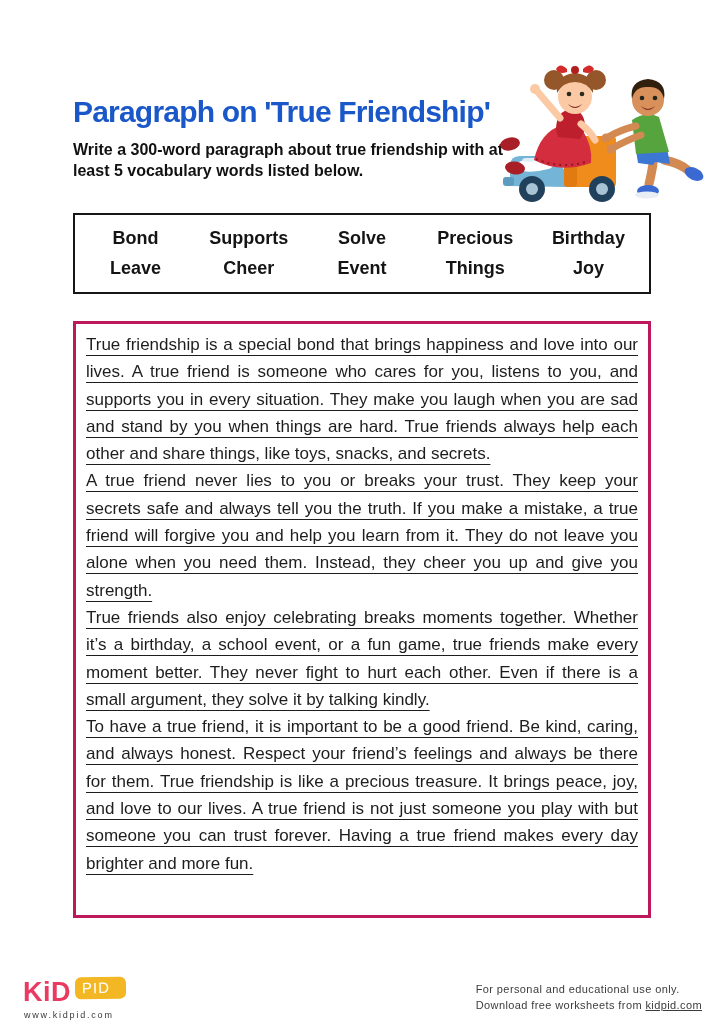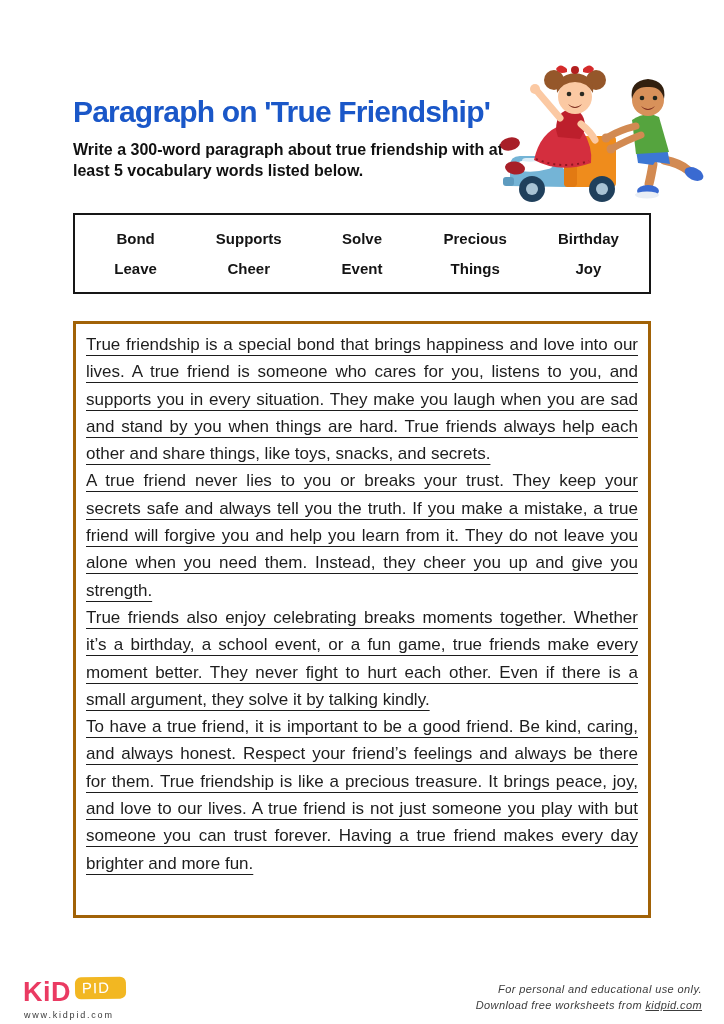--- a/index.html
+++ b/index.html
@@ -25,25 +25,25 @@
     position:absolute;left:496px;top:46px;width:210px;height:152px;
   }
   
   .vocab-box{
     position:absolute;left:73px;top:200px;width:578px;height:81px;
     border:2px solid #161616;box-sizing:border-box;
     display:grid;grid-template-columns:repeat(5,1fr);grid-template-rows:1fr 1fr;
     align-items:center;justify-items:center;
     padding:8px 4px;
   }
-  .vocab-word{font-size:15px;font-weight:700;color:#141414;}
+  .vocab-word{font-size:18px;font-weight:700;color:#141414;}
   
   .essay-box{
     position:absolute;left:73px;top:308px;width:578px;height:597px;
-    border:3px solid #a16207;box-sizing:border-box;
+    border:3px solid #be185d;box-sizing:border-box;
     padding:7px 10px 0 10px;
   }
   .essay-para{
     margin:0;
     font-size:17px;line-height:27.3px;color:#1d1d1d;
     text-align:justify;
     text-decoration:underline;
     text-decoration-thickness:1.3px;
     text-underline-offset:5px;
   }
@@ -59,22 +59,22 @@
     font-size:15px;font-weight:400;letter-spacing:1px;
     padding:2px 16px 3px 7px;border-radius:6px;
     transform:rotate(-1deg);
   }
   .website{
     position:absolute;left:24px;top:997px;
     font-size:9px;letter-spacing:1.8px;color:#3a3a3a;font-weight:500;
   }
   .usage-note{
     position:absolute;right:22px;top:968px;
-    text-align:right;font-size:11px;line-height:16px;
-    letter-spacing:0.4px;color:#3c3c3c;font-style:italic;
+    font-size:11px;line-height:16px;
+    letter-spacing:0.4px;color:#3c3c3c;
   }
   .usage-note a{color:#3c3c3c;text-decoration:underline;cursor:pointer;}
 </style>
 </head>
 <body>
 
 <div class="page">
 
   <div class="title">Paragraph on 'True Friendship'</div>
   <div class="subtitle">Write a 300-word paragraph about true friendship with at least 5 vocabulary words listed below.</div>

